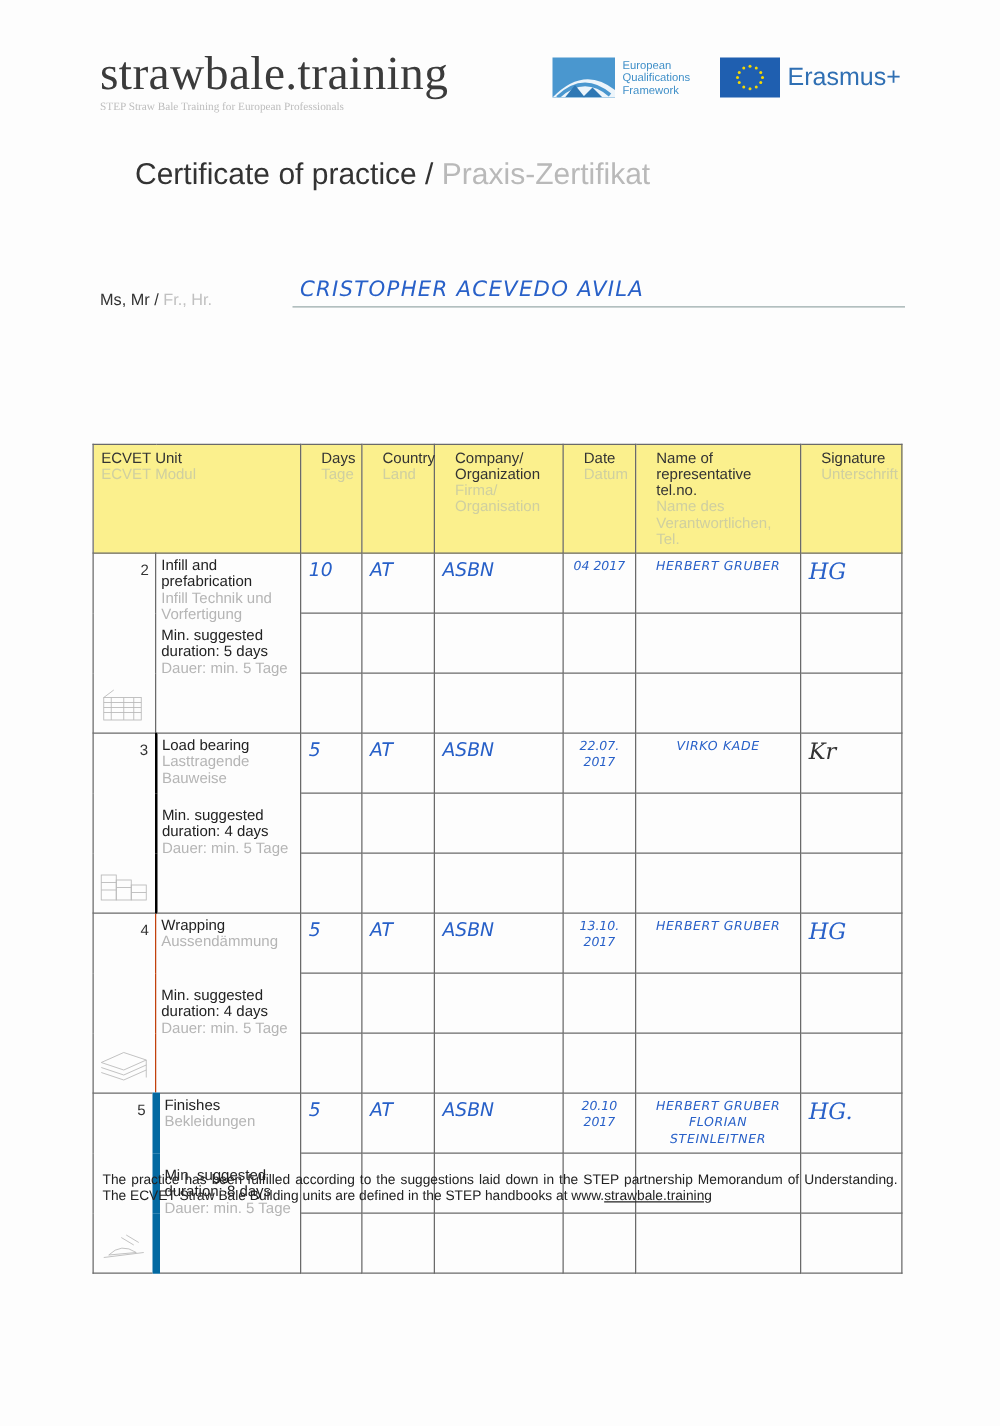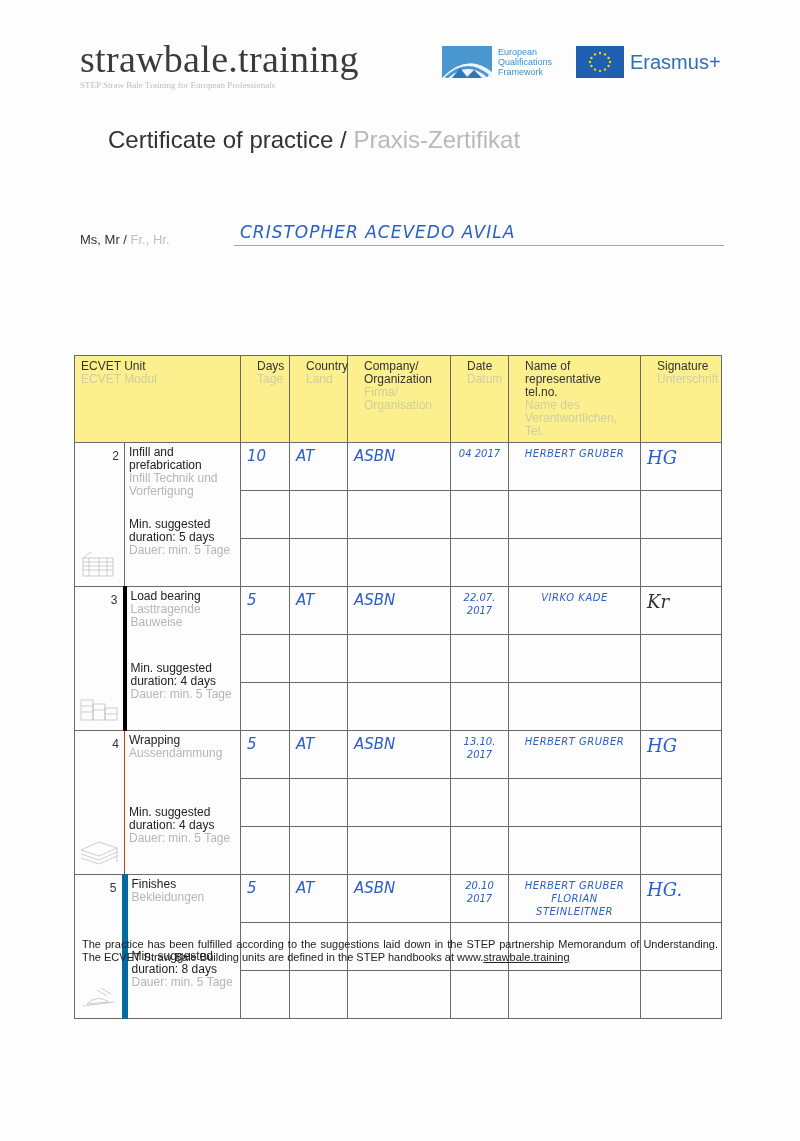--- a/index.html
+++ b/index.html
@@ -26,21 +26,21 @@
   table.units td, table.units th { border:1px solid #6a6a6a; padding:0; vertical-align:top; }
   th { background:#fbf08d; text-align:left; font-weight:normal; height:69px; padding:4px 16px !important; font-size:12px; line-height:13px; color:#333; }
   th .de { color:#cfcfa0; display:block; }
   .hdr-first { padding-left:6px !important; }
   td.unit-cell { height:120px; position:relative; }
   td.num-cell { position:relative; border-right:1px solid #6a6a6a; }
   .num { position:absolute; right:5px; top:6px; font-size:12px; color:#333; }
   .thumb { position:absolute; left:4px; bottom:6px; width:42px; height:32px; opacity:0.5; }
   .unit-info { padding:3px 4px; font-size:12px; line-height:13px; position:relative; height:112px; }
   .unit-info .de { color:#b5b5b5; display:block; }
-  .dur { position:absolute; bottom:4px; left:4px;margin-top:45px; }
+  .dur { position:absolute; bottom:20px; left:4px;margin-top:45px; }
   td.hw { height:39px; font-family:"DejaVu Sans", sans-serif; color:#2860c8; font-style:italic; font-size:15px; padding:4px 6px !important; }
   td.hw.small { font-size:10px; line-height:13px; text-align:center; }
   td.hw.name { font-size:10px; line-height:13px; letter-spacing:0.5px; text-align:center; }
   td.sig { font-family:"DejaVu Serif", serif; font-style:italic; color:#2860c8; font-size:18px; }
   td.sig.black { color:#333; }
   .footer { position:absolute; left:82px; top:938px; width:636px; font-size:11px; line-height:13px; text-align:justify; }
   .footer .en { color:#222; }
   .footer .de { color:#c3c3c3; display:block; }
   .footer a { color:#222; text-decoration:underline; }
 </style>
@@ -177,21 +177,21 @@
               <rect x="2" y="8" width="12" height="20"></rect>
               <rect x="14" y="12" width="12" height="16"></rect>
               <rect x="26" y="16" width="12" height="12"></rect>
               <line x1="2" y1="14" x2="14" y2="14"></line>
               <line x1="2" y1="20" x2="14" y2="20"></line>
               <line x1="14" y1="18" x2="26" y2="18"></line>
               <line x1="26" y1="22" x2="38" y2="22"></line>
             </g>
           </svg>
       </td>
-      <td rowspan="3" style="border-left:4px solid #000000">
+      <td rowspan="3" style="border-left:2px solid #000000">
         <div class="unit-info">
           <span>Load bearing</span>
           <span class="de">Lasttragende Bauweise</span>
           <div class="dur"><span>Min. suggested duration: 4 days</span><span class="de">Dauer: min. 5 Tage</span></div>
         </div>
       </td>
       <td class="hw">5</td>
       <td class="hw">AT</td>
       <td class="hw">ASBN</td>
       <td class="hw small">22.07. 2017</td>

